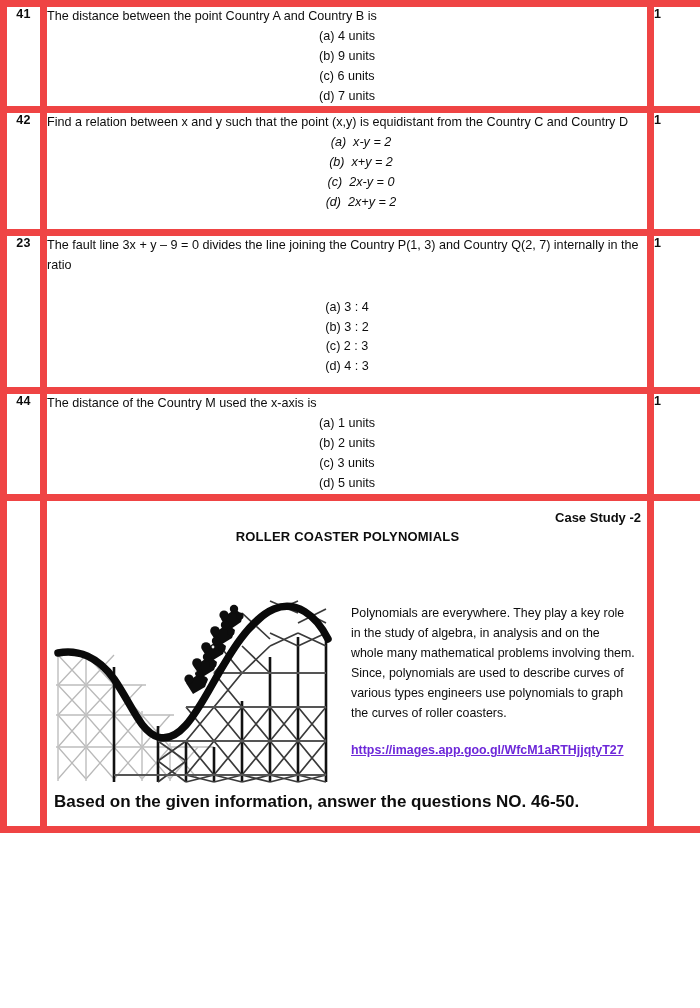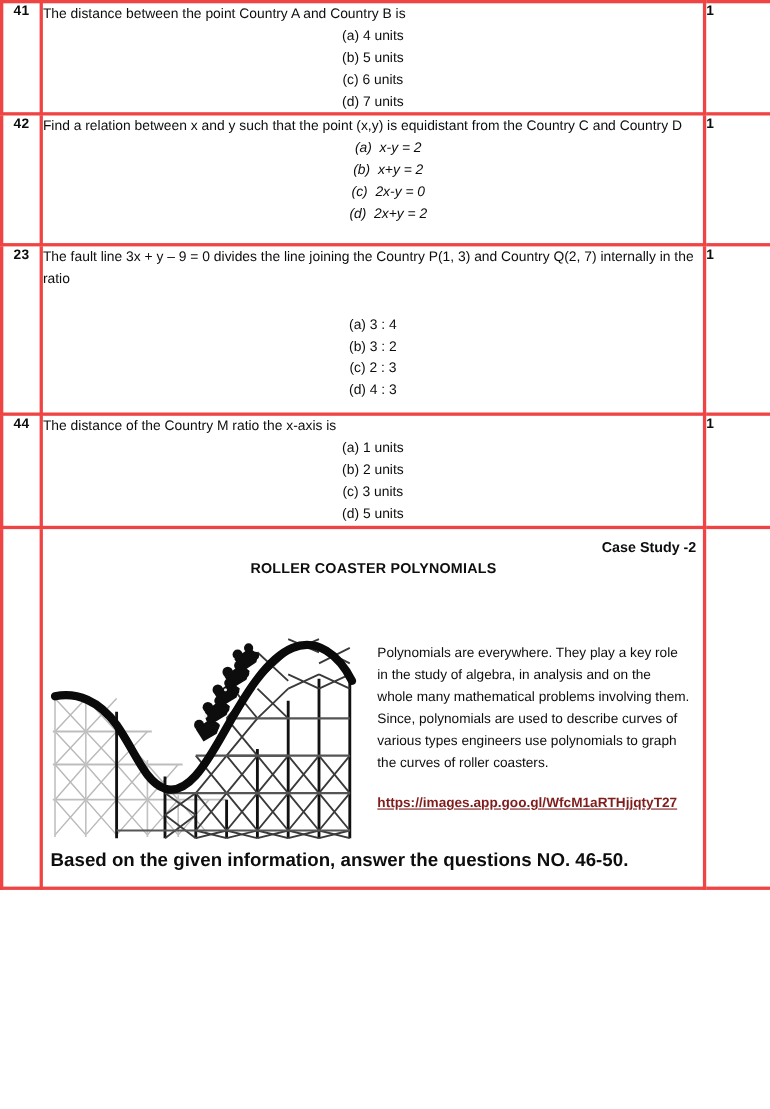--- a/index.html
+++ b/index.html
@@ -23,21 +23,21 @@
     position: relative;
     box-sizing: border-box;
   }
 
   table.qtable {
     width: 700px;
     border-collapse: collapse;
     table-layout: fixed;
   }
   table.qtable td {
-    border: 3px solid #ef4444;
+    border: 7px solid #ef4444;
     vertical-align: top;
     padding: 0;
     background: #fff;
   }
   td.num {
     width: 33px;
     text-align: center;
     font-weight: bold;
     font-size: 12.5px;
     padding-top: 4px;
@@ -125,21 +125,21 @@
     font-size: 12.4px;
     font-weight: normal;
     line-height: 1.62;
     color: #0d0d0d;
   }
   .cs-link {
     display: inline-block;
     margin-top: 20px;
     font-size: 12.4px;
     font-weight: bold;
-    color: #7f1d1d;
+    color: #6d28d9;
     text-decoration: underline;
     cursor: pointer;
   }
 
   .cs-footnote {
     font-size: 17px;
     font-weight: bold;
     margin: 6px 0 12px 0;
     line-height: 1.5;
   }
@@ -153,21 +153,21 @@
 <div class="sheet">
   <table class="qtable">
     <tbody>
 
       <tr>
         <td class="num">41</td>
         <td class="body">
           <p class="qtext">The distance between the point Country A and Country B is</p>
           <ul class="opts">
             <li>(a) 4 units</li>
-            <li>(b) 5 units</li>
+            <li>(b) 9 units</li>
             <li>(c) 6 units</li>
             <li>(d) 7 units</li>
           </ul>
         </td>
         <td class="marks">1</td>
       </tr>
 
       <tr>
         <td class="num">42</td>
         <td class="body">
@@ -195,21 +195,21 @@
             <li>(d) 4 : 3</li>
           </ul>
           <div class="spacer-sm"></div>
         </td>
         <td class="marks">1</td>
       </tr>
 
       <tr>
         <td class="num">44</td>
         <td class="body">
-          <p class="qtext">The distance of the Country M ratio the x-axis is</p>
+          <p class="qtext">The distance of the Country M used the x-axis is</p>
           <ul class="opts">
             <li>(a) 1 units</li>
             <li>(b) 2 units</li>
             <li>(c) 3 units</li>
             <li>(d) 5 units</li>
           </ul>
         </td>
         <td class="marks">1</td>
       </tr>
 

